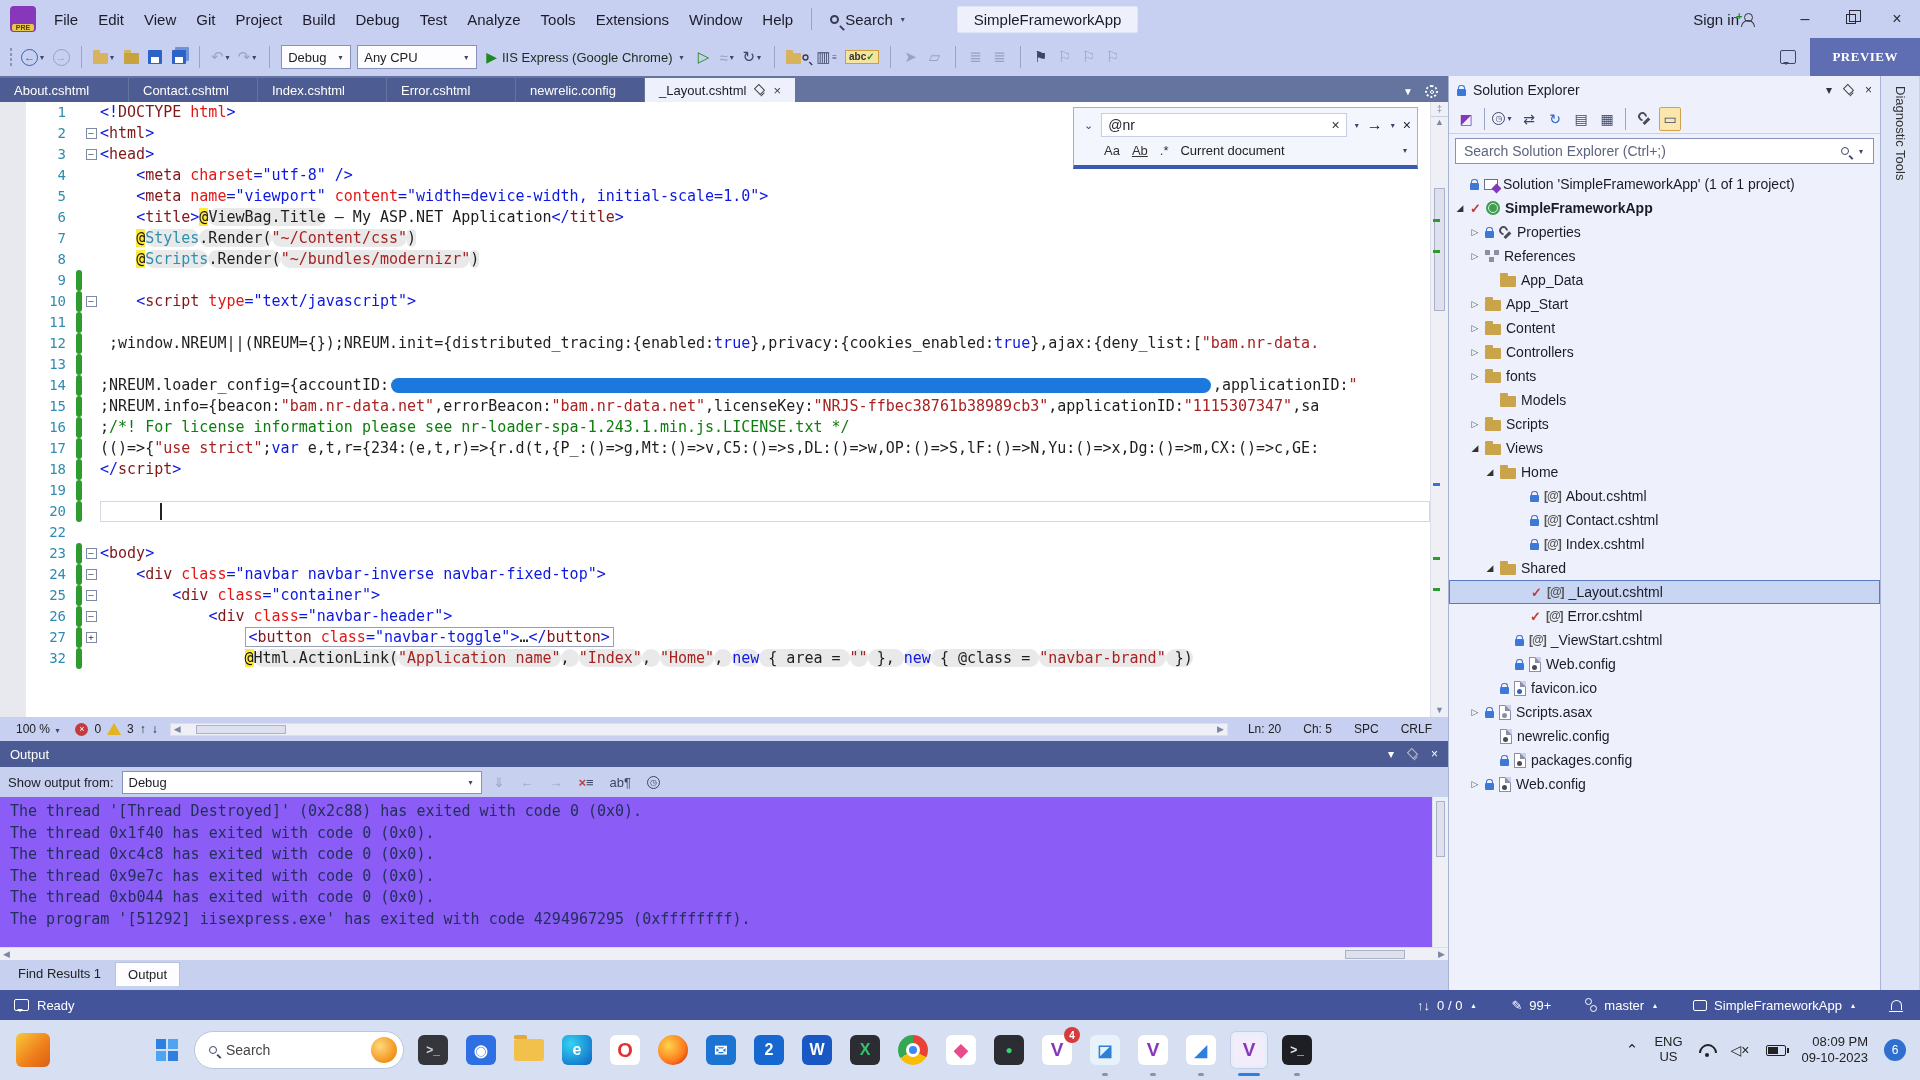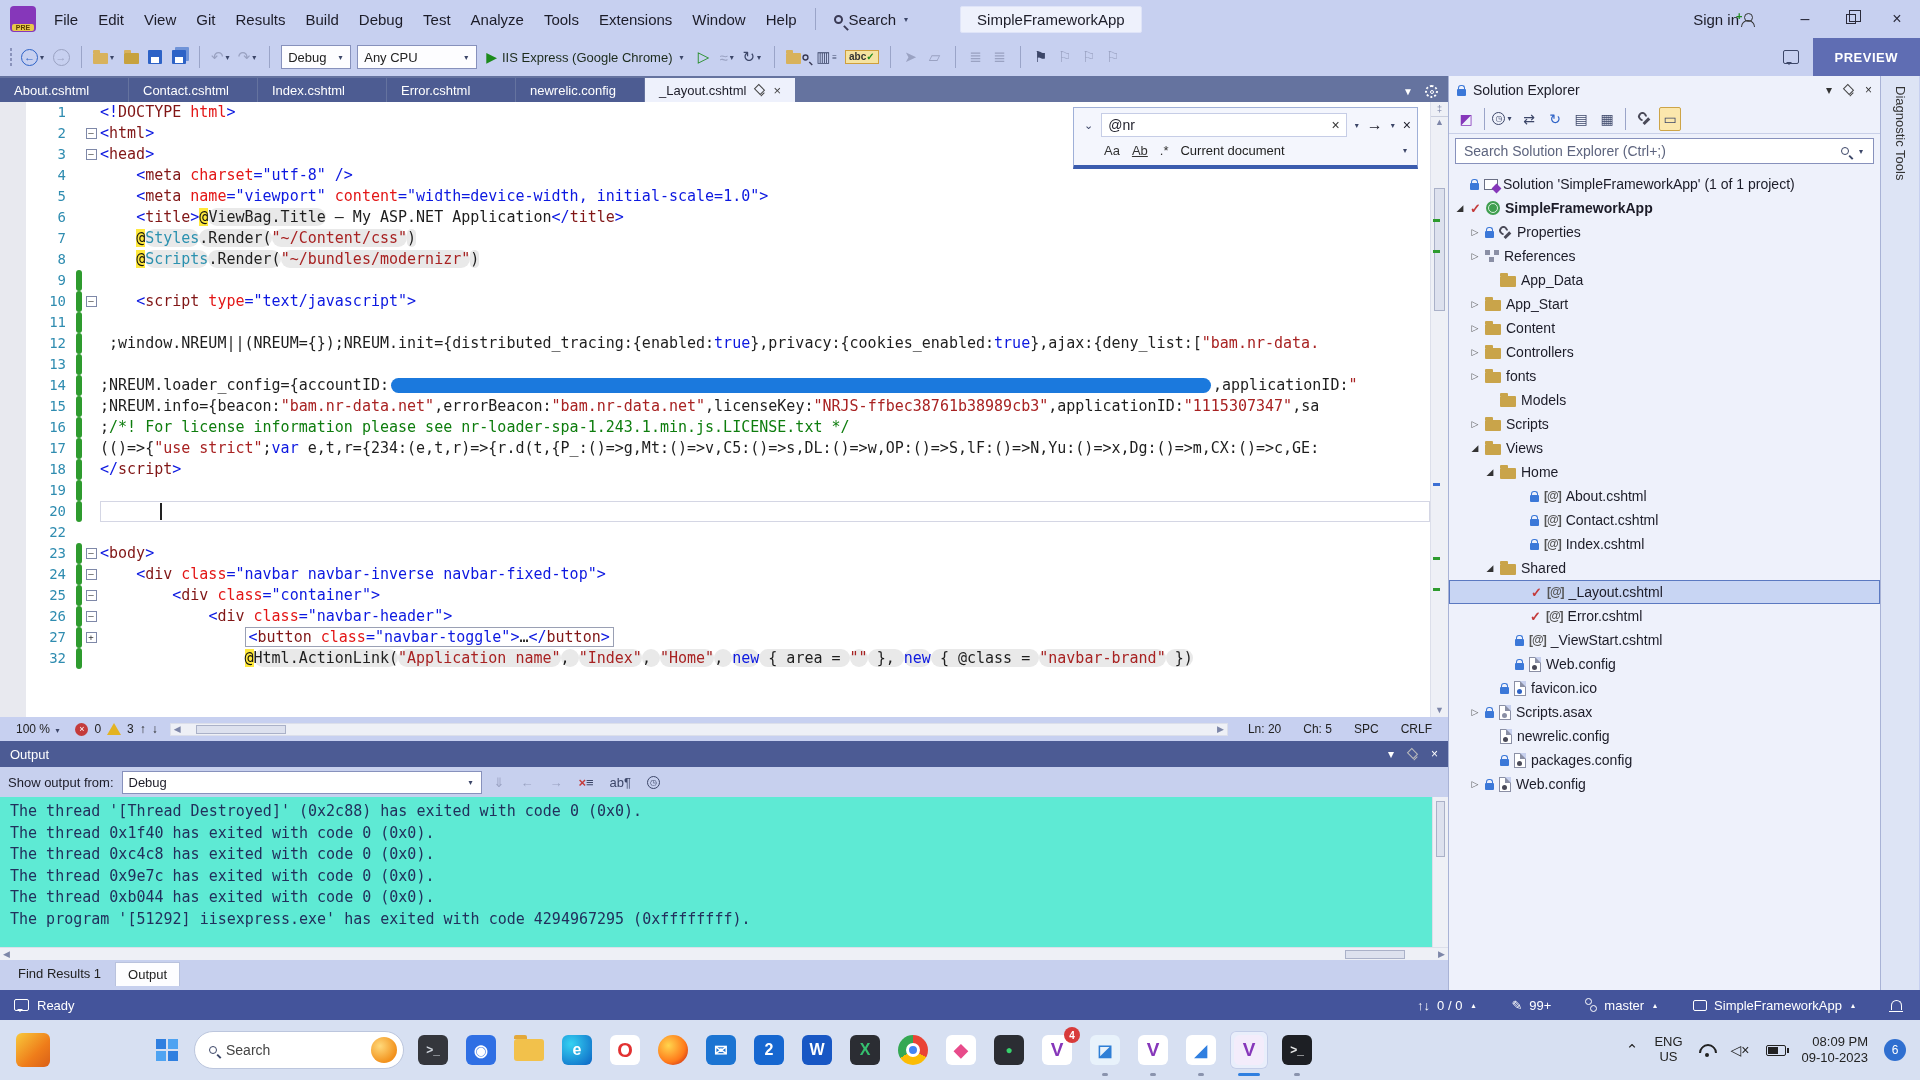--- a/index.html
+++ b/index.html
@@ -37,21 +37,21 @@
   .combo .dd { margin-left:auto; }
   .run-btn { display:flex; align-items:center; gap:5px; padding:0 6px; height:26px; border-radius:3px; color:#1c2b1c; }
   .play { color:#1c8a1c; font-size:14px; }
   .floppy { width:14px; height:14px; background:#2d62c6; position:relative; border-radius:1px; display:inline-block; }
   .floppy::after { content:""; position:absolute; left:3px; bottom:1px; width:8px; height:6px; background:#fff; }
   .folder-ico { width:15px; height:11px; background:#d8b25c; border-radius:1px; position:relative; display:inline-block; margin-top:3px; }
   .folder-ico::before { content:""; position:absolute; top:-3px; left:0; width:7px; height:3px; background:#d8b25c; border-radius:1px 1px 0 0; }
   .spell { background:#f5e3a1; border:1px solid #cf9f3c; font-size:10px; font-weight:bold; padding:1px 3px; color:#333; line-height:1; }
   .spell b { color:#1d8a1d; }
   .preview-btn { background:#5f6db3; color:#fff; font-weight:bold; font-size:13px; letter-spacing:.5px; padding:0 22px; height:38px; display:flex; align-items:center; }
-  .toolbar-right { margin-left:auto; display:flex; align-items:center; gap:14px; }
+  .toolbar-right { margin-left:auto; display:flex; align-items:center; gap:14px;font-family:Liberation Serif, serif; }
   .fb-ico { width:16px; height:14px; border:1.5px solid #3c4668; border-radius:2px; position:relative; }
   .fb-ico::after { content:""; position:absolute; left:2px; bottom:-5px; border:3px solid transparent; border-top-color:#3c4668; }
 
   
   .main { flex:1 1 auto; display:flex; min-height:0; }
   .left-col { width:1448px; display:flex; flex-direction:column; min-height:0; }
   .se-panel { width:432px; background:#eef1fb; border-left:1px solid #a9b3d6; display:flex; flex-direction:column; font-size:14px; }
   .right-strip { width:39px; background:#dde4f5; border-left:1px solid #a9b3d6; }
   .right-strip span { writing-mode:vertical-rl; display:block; margin:10px auto; font-size:13px; color:#333; }
 
@@ -107,21 +107,21 @@
   .estat-item { padding:0 8px; white-space:nowrap; }
 
   
   .out-header { height:26px; background:#4c5b94; color:#fff; display:flex; align-items:center; font-size:13px; padding:0 10px; flex:0 0 auto; }
   .out-header .icons { margin-left:auto; display:flex; gap:14px; font-size:12px; align-items:center; }
   .out-tools { height:30px; background:#c7d0ee; display:flex; align-items:center; font-size:13px; padding:0 8px; gap:8px; flex:0 0 auto; }
   .out-combo { width:360px; background:#fff; border:1px solid #8791bc; height:23px; display:flex; align-items:center; padding:0 6px; }
   .out-combo .dd { margin-left:auto; }
   .oico { color:#3c4668; font-size:13px; padding:0 4px; }
   .oico.dis { color:#9aa2c2; }
-  .out-content { height:150px; background:#5eead4; font-family:"DejaVu Sans Mono",monospace; font-size:15px; line-height:21.5px; color:#22305c; padding:4px 0 0 10px; overflow:hidden; position:relative; flex:0 0 auto; }
+  .out-content { height:150px; background:#8b5cf6; font-family:"DejaVu Sans Mono",monospace; font-size:15px; line-height:21.5px; color:#22305c; padding:4px 0 0 10px; overflow:hidden; position:relative; flex:0 0 auto; }
   .out-vscroll { position:absolute; right:0; top:0; bottom:0; width:16px; background:#eef0f6; border-left:1px solid #dcdfea; }
   .out-vthumb { position:absolute; left:3px; right:3px; top:4px; height:56px; background:#dde1ee; border:1px solid #aab1c8; }
   .out-hscroll { height:13px; background:#eef0f6; border-top:1px solid #dcdfea; display:flex; align-items:center; font-size:9px; color:#7d86a8; flex:0 0 auto; }
   .out-hthumb { margin-left:auto; width:60px; height:9px; background:#dde1ee; border:1px solid #aab1c8; margin-right:30px; }
   .bottom-tabs { height:30px; background:#c7d0ee; display:flex; align-items:flex-start; gap:2px; padding:2px 0 0 6px; font-size:13px; flex:0 0 auto; }
   .btab { padding:4px 12px; color:#222; }
   .btab.active { background:#fdfdff; border:1px solid #b9c2dd; border-bottom:none; }
 
   
   .se-title { height:28px; display:flex; align-items:center; padding:8px 8px; font-size:14px; color:#1c1c28; flex:0 0 auto; }
@@ -208,21 +208,21 @@
 </head>
 <body>
 
 <div class="titlebar">
   <div class="vslogo"></div>
   <div id="menu-root" style="display:flex;align-items:center;">
       <div class="menu-item">File</div>
       <div class="menu-item">Edit</div>
       <div class="menu-item">View</div>
       <div class="menu-item">Git</div>
-      <div class="menu-item">Results</div>
+      <div class="menu-item">Project</div>
       <div class="menu-item">Build</div>
       <div class="menu-item">Debug</div>
       <div class="menu-item">Test</div>
       <div class="menu-item">Analyze</div>
       <div class="menu-item">Tools</div>
       <div class="menu-item">Extensions</div>
       <div class="menu-item">Window</div>
       <div class="menu-item">Help</div>
     </div>
   <div class="tb-sep"></div>

